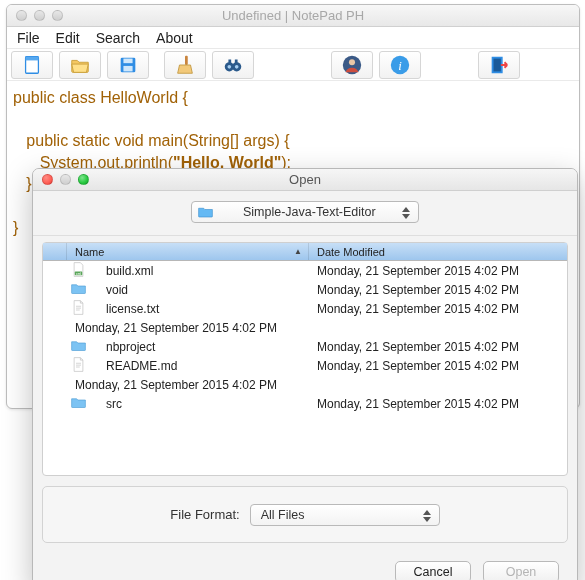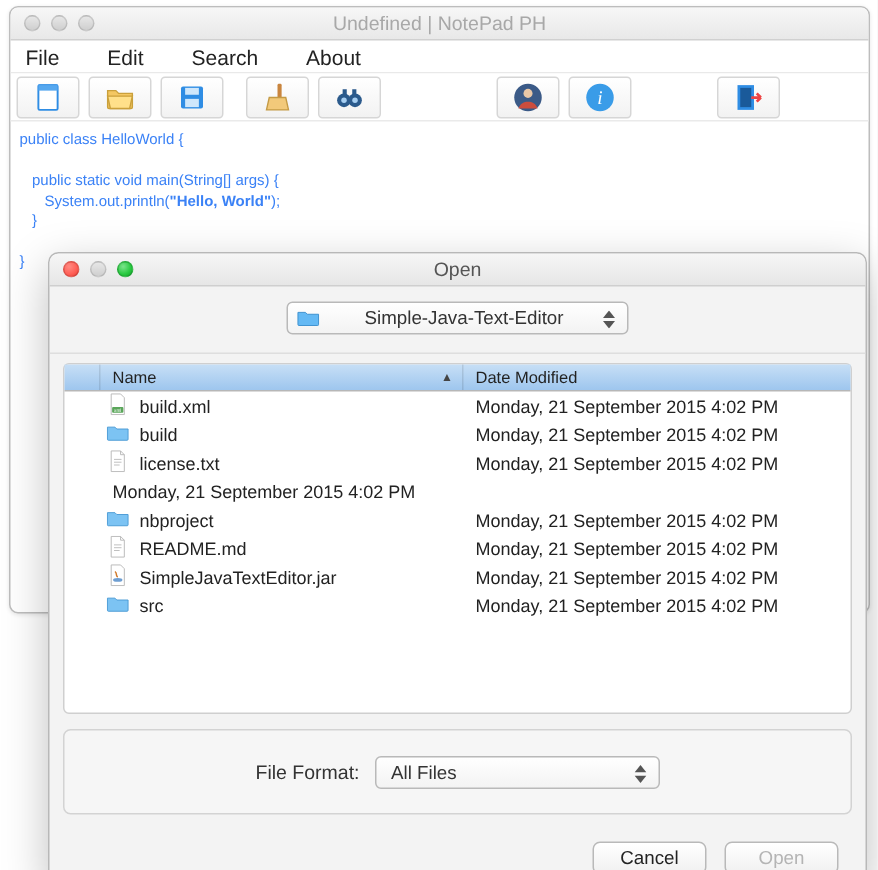--- a/index.html
+++ b/index.html
@@ -28,21 +28,21 @@
   }
   .traffic { display: flex; gap: 7px; padding-left: 9px; }
   .tlight { width: 11px; height: 11px; border-radius: 50%; border:1px solid rgba(0,0,0,0.12); }
   .tl-gray { background: linear-gradient(#e7e7e7,#cfcfcf); }
   .titlebar .title {
     position: absolute; left:0; right:0; text-align:center;
     color:#a8a8a8; font-size:13px;
   }
   .menubar {
     height: 22px; display:flex; align-items:center;
-    padding-left: 10px; gap: 32px;
+    padding-left: 10px; gap: 16px;
     font-size: 14px; color:#222;
     background:#fff;
     border-bottom:1px solid #e9e9e9;
   }
   .menubar span { cursor: default; }
   .toolbar {
     height: 32px; display:flex; align-items:center;
     padding: 0 4px; gap: 2px;
     background:#fff; border-bottom:1px solid #eaeaea;
   }
@@ -52,22 +52,22 @@
     background: linear-gradient(#ffffff,#f2f2f2);
     display:flex; align-items:center; justify-content:center;
     margin-right: 3px;
   }
   .tbtn svg { width:22px; height:22px; }
   .tsep { width: 8px; }
   .tgroup { display:flex; gap:3px; }
   .editor {
     padding: 6px 6px;
     font-family: "Lucida Grande", Arial, sans-serif;
-    font-size: 10px; line-height: 1.35;
-    color:#3b82f6;
+    font-size: 16px; line-height: 1.35;
+    color:#a16207;
     white-space: pre;
   }
   .editor .str { font-weight: bold; }
 
   
   .dialog {
     position:absolute; left:32px; top:168px;
     width:546px; height:420px;
     border:1px solid #b8b8b8; border-radius:7px;
     background:#f3f3f3;
@@ -122,21 +122,21 @@
   .col-handle { width:24px; border-right:1px solid rgba(0,0,0,0.1);}
   .col-name { flex:0 0 242px; border-right:1px solid rgba(0,0,0,0.1); display:flex; align-items:center; justify-content:space-between; padding-right:6px;}
   .col-date { flex:1; }
   .sort-caret { font-size:8px; color:#444; }
   .fl-body { flex:1; overflow:hidden; }
   .frow {
     display:flex; height:19px; align-items:center;
     font-size:12px; color:#222;
   }
   .frow .c-handle{ width:24px; }
-  .frow .c-name{ flex:0 0 242px; display:flex; align-items:center; gap:7px; padding-left:4px;}
+  .frow .c-name{ flex:0 0 242px; display:flex; align-items:center; gap:20px; padding-left:4px;}
   .frow .c-date{ flex:1; padding-left:8px; }
   .fic { width:15px; height:15px; flex-shrink:0;}
 
   .format-row {
     margin:10px 9px 0 9px;
     border:1px solid #d3d3d3; border-radius:5px;
     background:#f6f6f6;
     height:57px; display:flex; align-items:center; justify-content:center;
     gap:10px; font-size:13px;
   }
@@ -310,21 +310,21 @@
             <span>build.xml</span>
           </div>
           <div class="c-date">Monday, 21 September 2015 4:02 PM</div>
         </div>
         <div class="frow">
           <div class="c-handle"></div>
           <div class="c-name">
             <span><svg class="fic" viewBox="0 0 24 18">
                 <path d="M1 3h8l2 2h12v11a1 1 0 0 1-1 1H2a1 1 0 0 1-1-1z" fill="#7cc3f3" stroke="#4a9ad4"></path>
               </svg></span>
-            <span>build</span>
+            <span>void</span>
           </div>
           <div class="c-date">Monday, 21 September 2015 4:02 PM</div>
         </div>
         <div class="frow">
           <div class="c-handle"></div>
           <div class="c-name">
             <span><svg class="fic" viewBox="0 0 20 24">
                 <path d="M3 1h10l4 4v18H3z" fill="#fff" stroke="#b8b8b8"></path>
                 <path d="M13 1v4h4" fill="none" stroke="#b8b8b8"></path>
                 <path d="M6 10h8M6 13h8M6 16h6" stroke="#bcbcbc"></path>
@@ -354,28 +354,20 @@
                 <path d="M3 1h10l4 4v18H3z" fill="#fff" stroke="#b8b8b8"></path>
                 <path d="M13 1v4h4" fill="none" stroke="#b8b8b8"></path>
                 <path d="M6 10h8M6 13h8M6 16h6" stroke="#bcbcbc"></path>
               </svg></span>
             <span>README.md</span>
           </div>
           <div class="c-date">Monday, 21 September 2015 4:02 PM</div>
         </div>
         <div class="frow">
           <div class="c-handle"></div>
-          <div class="c-name">
-            <span><svg class="fic" viewBox="0 0 20 24">
-                <path d="M3 1h10l4 4v18H3z" fill="#fff" stroke="#b8b8b8"></path>
-                <path d="M7 8c3 2 0 4 3 6" stroke="#d17a2b" fill="none" stroke-width="1.6"></path>
-                <ellipse cx="10" cy="17" rx="5" ry="2" fill="#6e9ed2"></ellipse>
-              </svg></span>
-            <span>SimpleJavaTextEditor.jar</span>
-          </div>
           <div class="c-date">Monday, 21 September 2015 4:02 PM</div>
         </div>
         <div class="frow">
           <div class="c-handle"></div>
           <div class="c-name">
             <span><svg class="fic" viewBox="0 0 24 18">
                 <path d="M1 3h8l2 2h12v11a1 1 0 0 1-1 1H2a1 1 0 0 1-1-1z" fill="#7cc3f3" stroke="#4a9ad4"></path>
               </svg></span>
             <span>src</span>
           </div>

